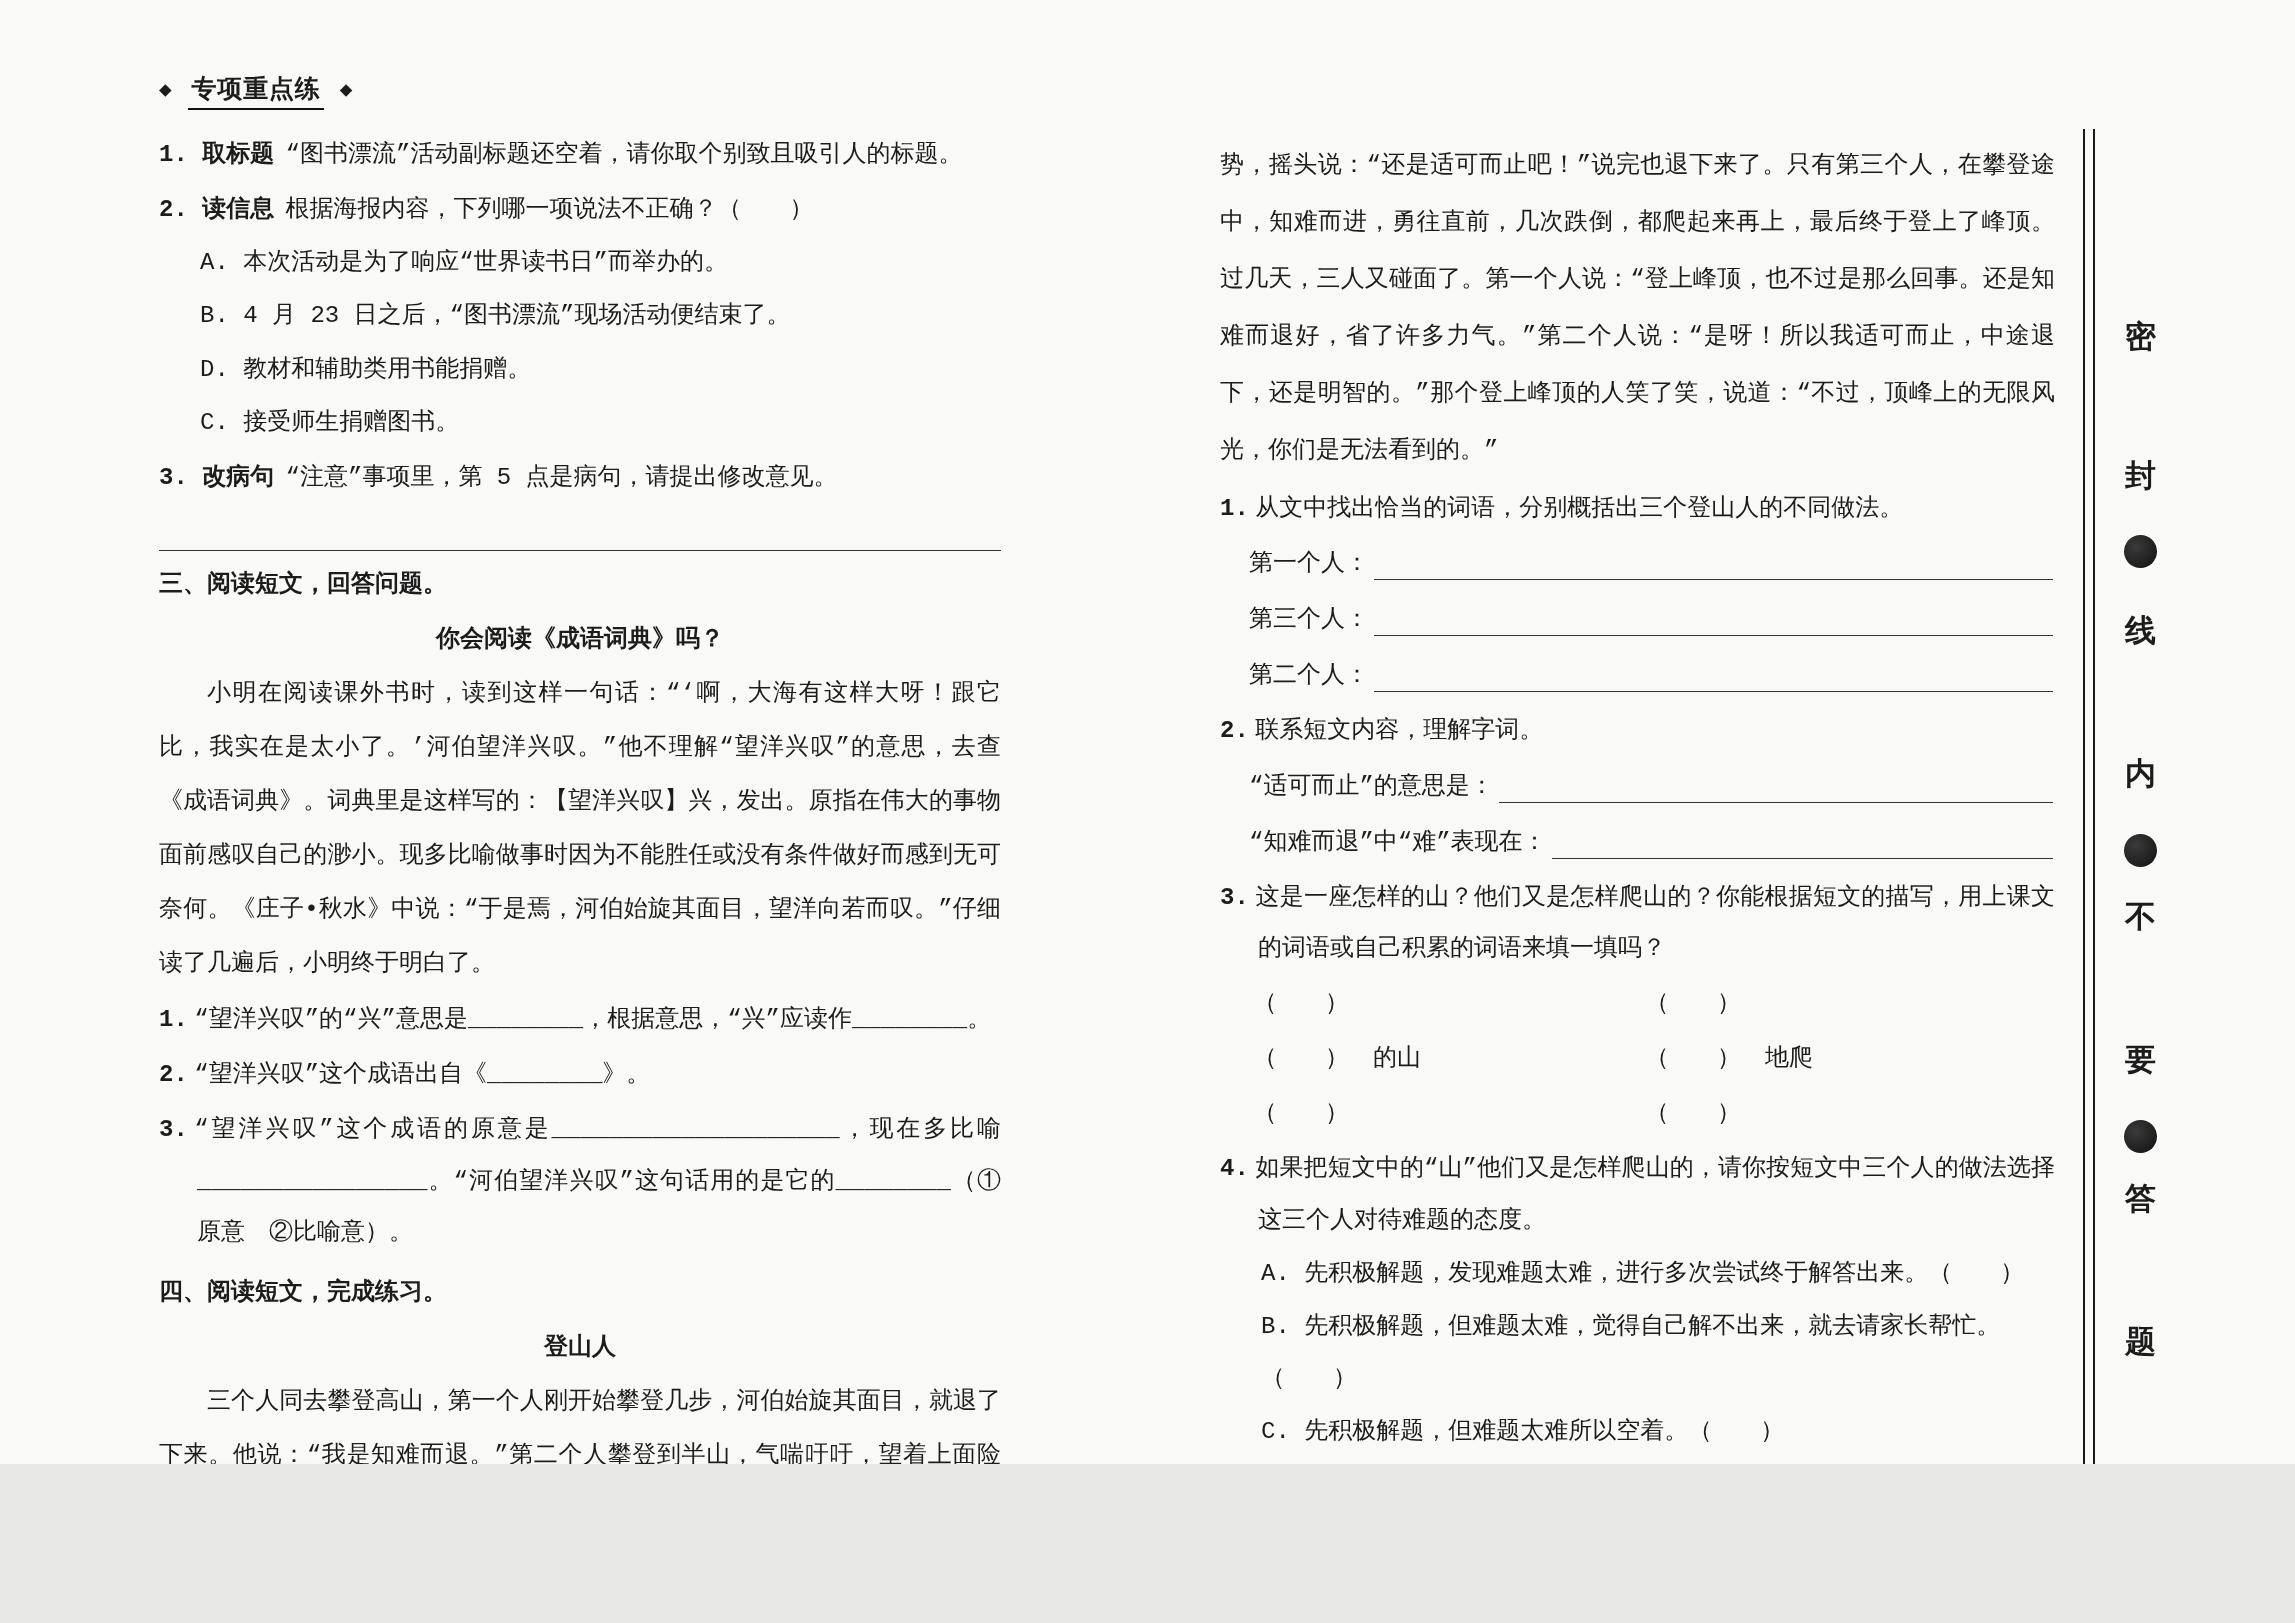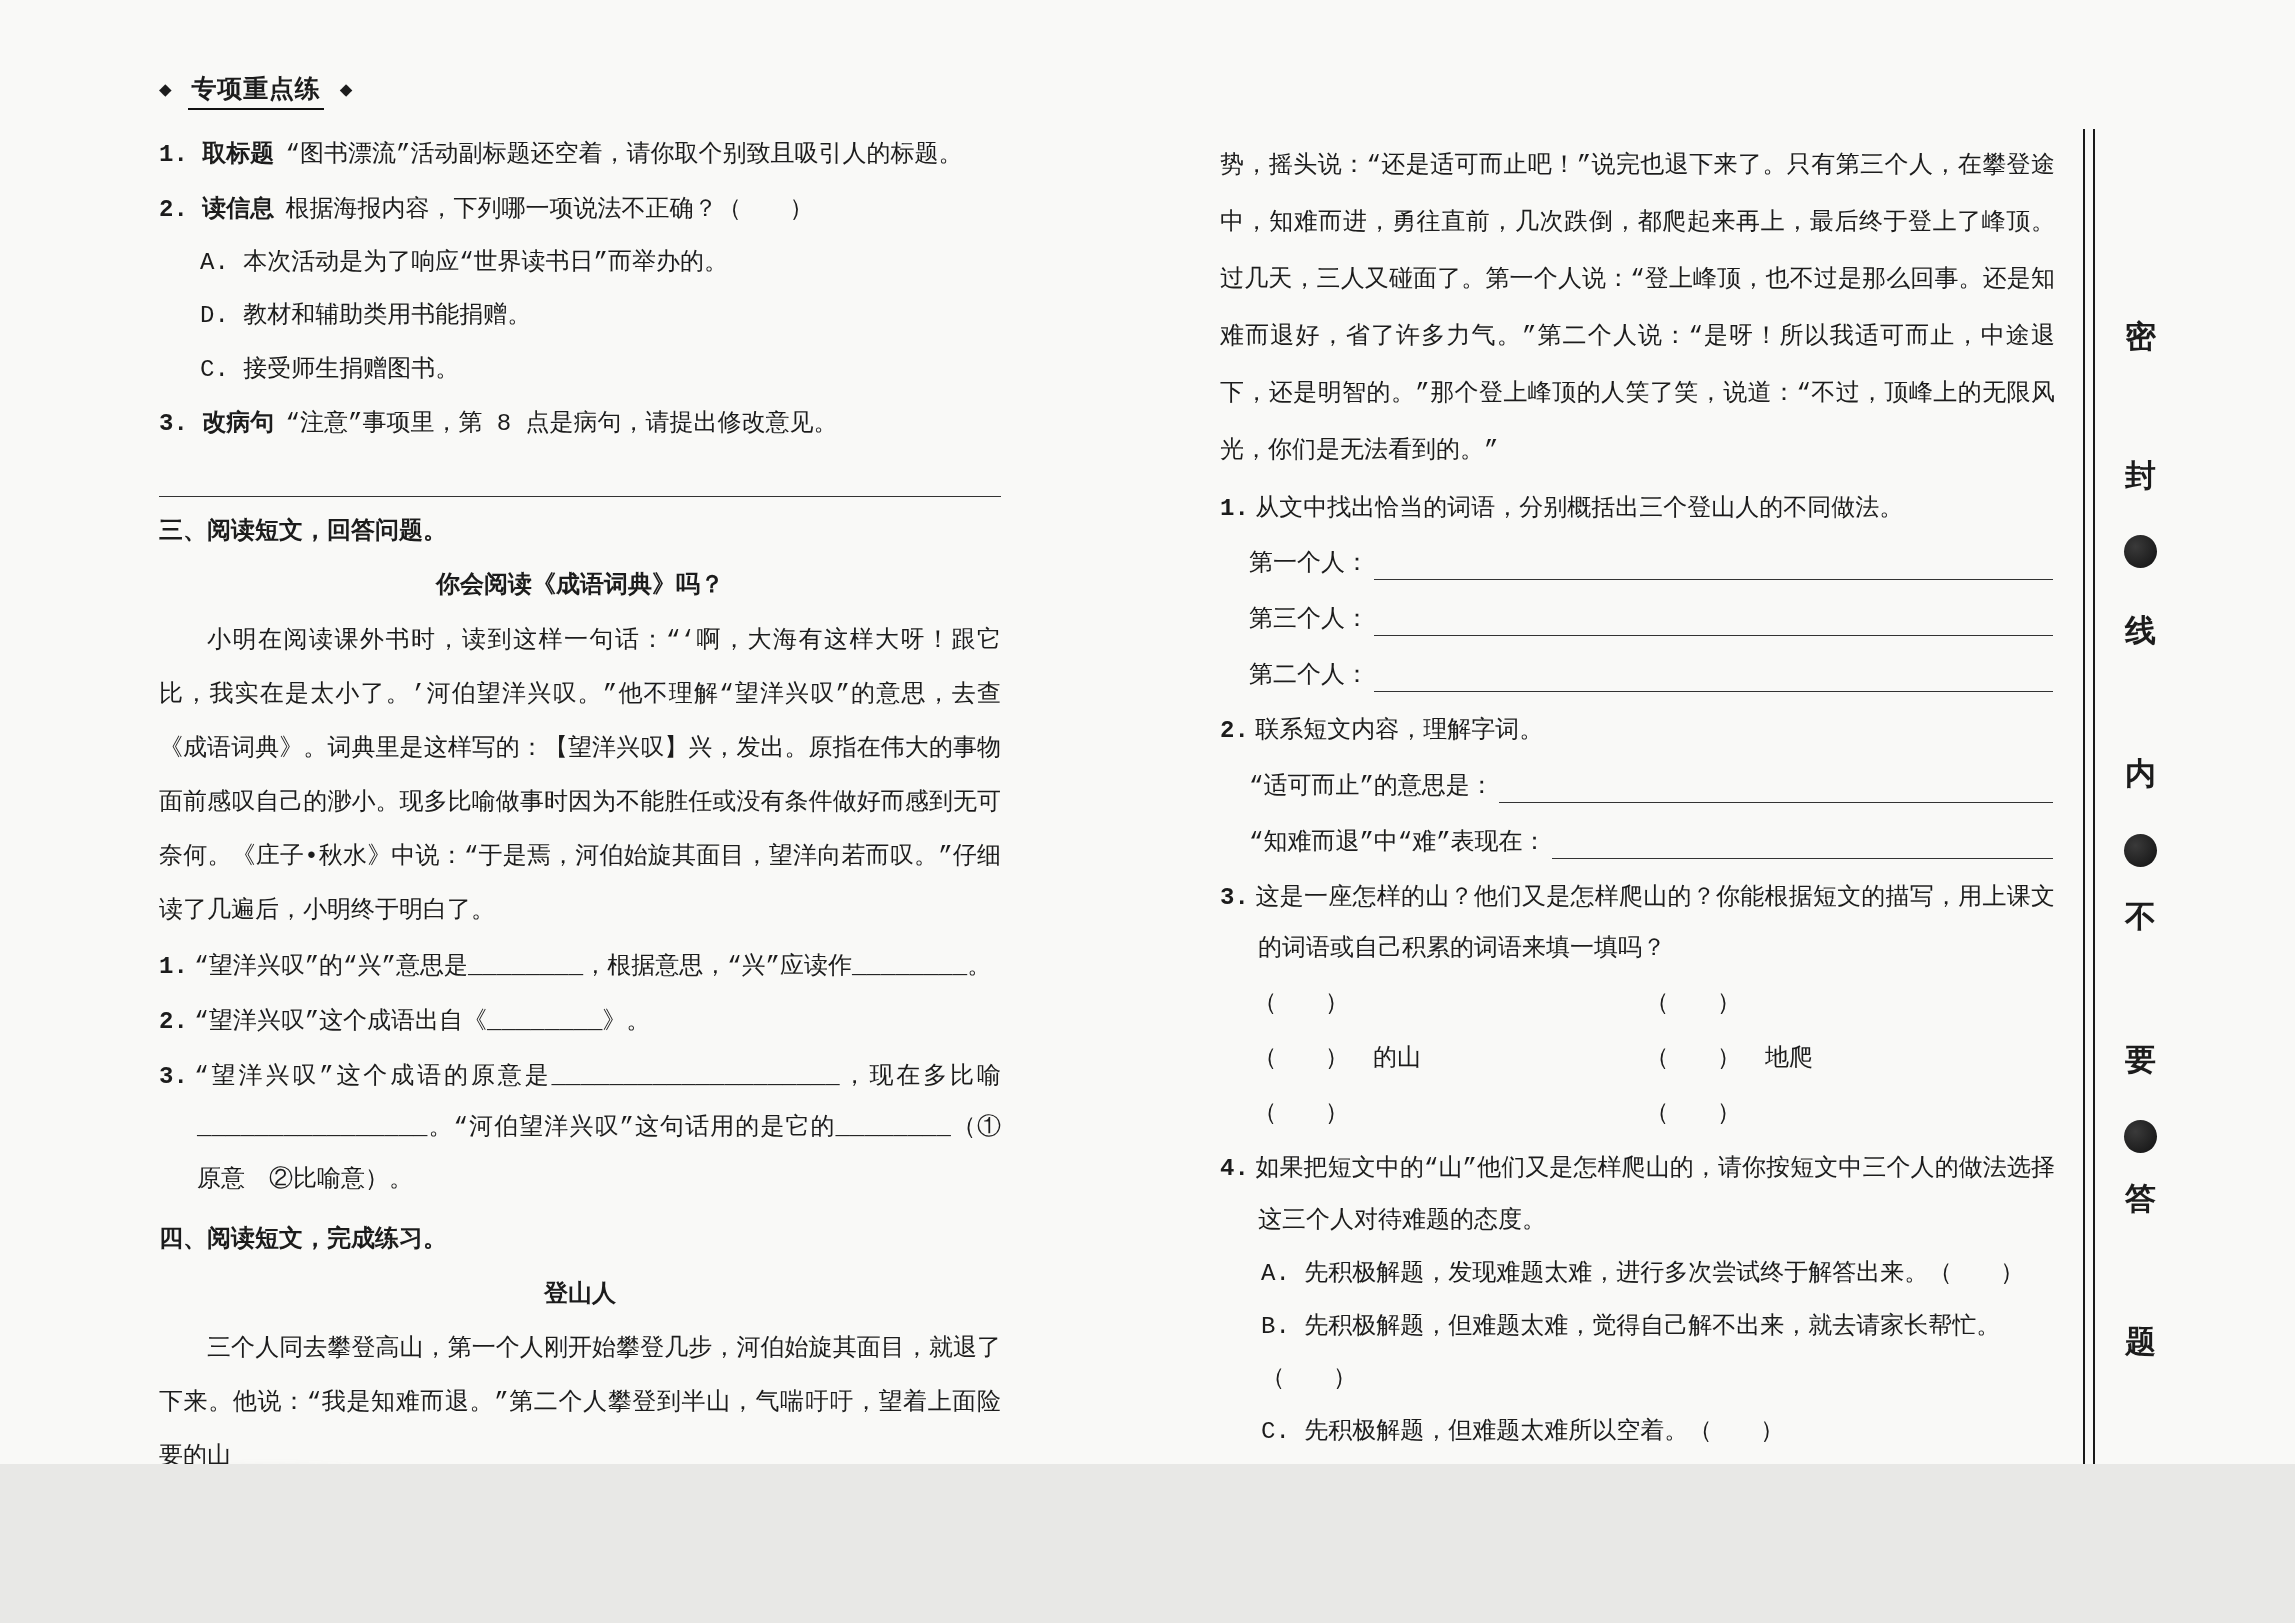--- a/index.html
+++ b/index.html
@@ -74,26 +74,27 @@
 
     <div class="q">
       <span class="qhead">1. 取标题</span><span>“图书漂流”活动副标题还空着，请你取个别致且吸引人的标题。</span>
     </div>
 
     <div class="q">
       <span class="qhead">2. 读信息</span><span>根据海报内容，下列哪一项说法不正确？（　　）</span>
     </div>
     <div class="opts">
       <div class="opt">A. 本次活动是为了响应“世界读书日”而举办的。</div>
+      <div class="opt">B. 4 月 23 日之后，“图书漂流”现场活动便结束了。</div>
       <div class="opt">D. 教材和辅助类用书能捐赠。</div>
       <div class="opt">C. 接受师生捐赠图书。</div>
     </div>
 
     <div class="q">
-      <span class="qhead">3. 改病句</span><span>“注意”事项里，第 8 点是病句，请提出修改意见。</span>
+      <span class="qhead">3. 改病句</span><span>“注意”事项里，第 5 点是病句，请提出修改意见。</span>
     </div>
     <div class="rule-line"></div>
 
     <div class="sec-heading">三、阅读短文，回答问题。</div>
     <div class="center-title">你会阅读《成语词典》吗？</div>
     <div class="passage">小明在阅读课外书时，读到这样一句话：“‘啊，大海有这样大呀！跟它比，我实在是太小了。’河伯望洋兴叹。”他不理解“望洋兴叹”的意思，去查《成语词典》。词典里是这样写的：【望洋兴叹】兴，发出。原指在伟大的事物面前感叹自己的渺小。现多比喻做事时因为不能胜任或没有条件做好而感到无可奈何。《庄子•秋水》中说：“于是焉，河伯始旋其面目，望洋向若而叹。”仔细读了几遍后，小明终于明白了。</div>
 
     <div class="q">
       <span class="qnum">1.</span><span>“望洋兴叹”的“兴”意思是________，根据意思，“兴”应读作________。</span>
     </div>

